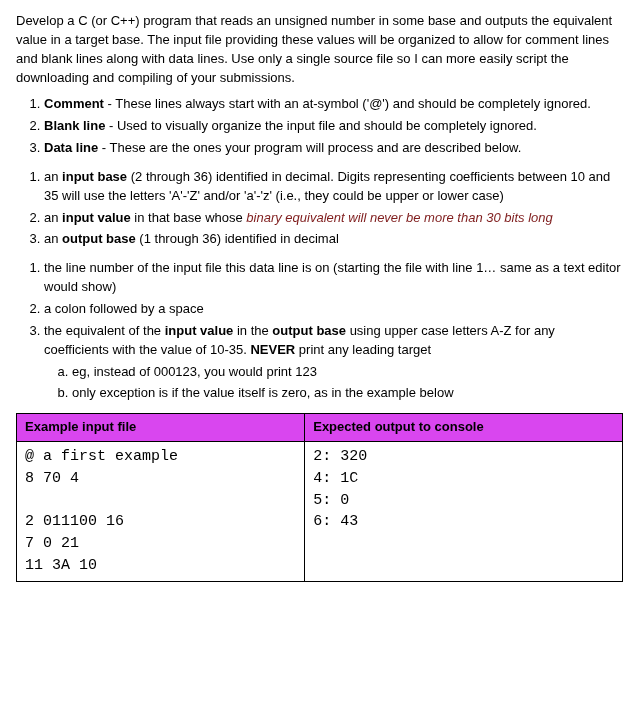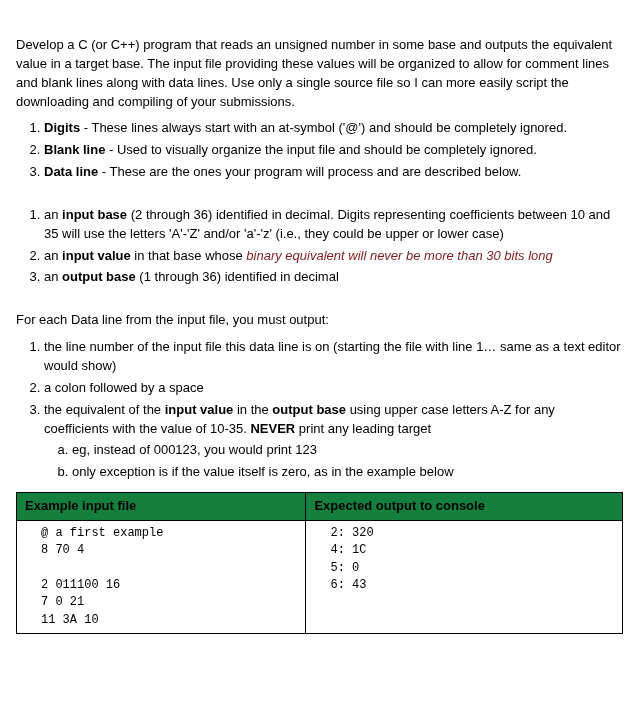--- a/index.html
+++ b/index.html
@@ -22,57 +22,57 @@
     ol li {
       margin-bottom: 3px;
     }
     ol.alpha {
       list-style-type: lower-alpha;
       margin-left: 28px;
       margin-top: 3px;
     }
     .bold { font-weight: bold; }
     .red-italic { color: #7f1d1d; font-style: italic; }
-    .section { margin-bottom: 10px; margin-top: 24px; }
+    .section { margin-bottom: 10px; }
 
     
     .example-table {
       width: 100%;
       border-collapse: collapse;
       margin-top: 6px;
       font-family: Arial, sans-serif;
       font-size: 13px;
     }
     .example-table th {
       border: 1px solid #000;
       padding: 4px 8px;
       font-weight: bold;
-      background: #15803d;
+      background: #d946ef;
       text-align: left;
       vertical-align: top;
     }
     .example-table td {
       border: 1px solid #000;
-      padding: 4px 24px;
+      padding: 4px 8px;
       vertical-align: top;
       font-family: 'Courier New', monospace;
-      font-size: 12px;
+      font-size: 15px;
       white-space: pre;
     }
   </style>
 </head>
 <body>
 
 <div>
 
   <div class="section">
     <p>Develop a C (or C++) program that reads an unsigned number in some base and outputs the equivalent value in a target base.  The input file providing these values will be organized to allow for comment lines and blank lines along with data lines.  Use only a single source file so I can more easily script the downloading and compiling of your submissions.</p>
     <ol>
       <li>
-        <span class="bold">Digits</span><span> - These lines always start with an at-symbol ('@') and should be completely ignored.</span>
+        <span class="bold">Comment</span><span> - These lines always start with an at-symbol ('@') and should be completely ignored.</span>
       </li>
       <li>
         <span class="bold">Blank line</span><span> - Used to visually organize the input file and should be completely ignored.</span>
       </li>
       <li>
         <span class="bold">Data line</span><span> - These are the ones your program will process and are described below.</span>
       </li>
     </ol>
   </div>
 
@@ -84,21 +84,20 @@
       <li>
         <span>an </span><span class="bold">input value</span><span> in that base whose </span><span class="red-italic">binary equivalent will never be more than 30 bits long</span>
       </li>
       <li>
         <span>an </span><span class="bold">output base</span><span> (1 through 36) identified in decimal</span>
       </li>
     </ol>
   </div>
 
   <div class="section">
-    <p>For each Data line from the input file, you must output:</p>
     <ol>
       <li>
         <span>the line number of the input file this data line is on (starting the file with line 1… same as a text editor would show)</span>
       </li>
       <li>
         <span>a colon followed by a space</span>
       </li>
       <li>
         <span>the equivalent of the </span><span class="bold">input value</span><span> in the </span><span class="bold">output base</span><span> using upper case letters A-Z for any coefficients with the value of 10-35.  </span><span class="bold">NEVER</span><span> print any leading target</span>
         <ol class="alpha">

